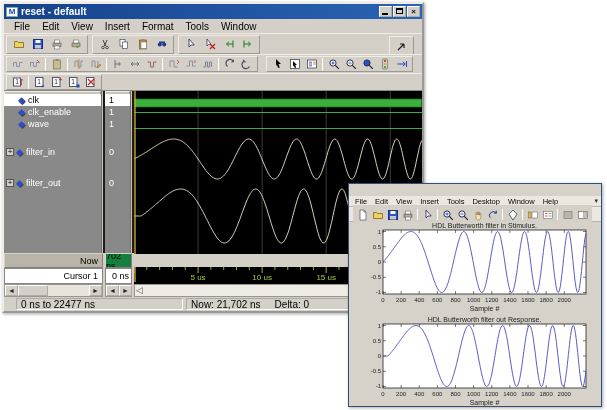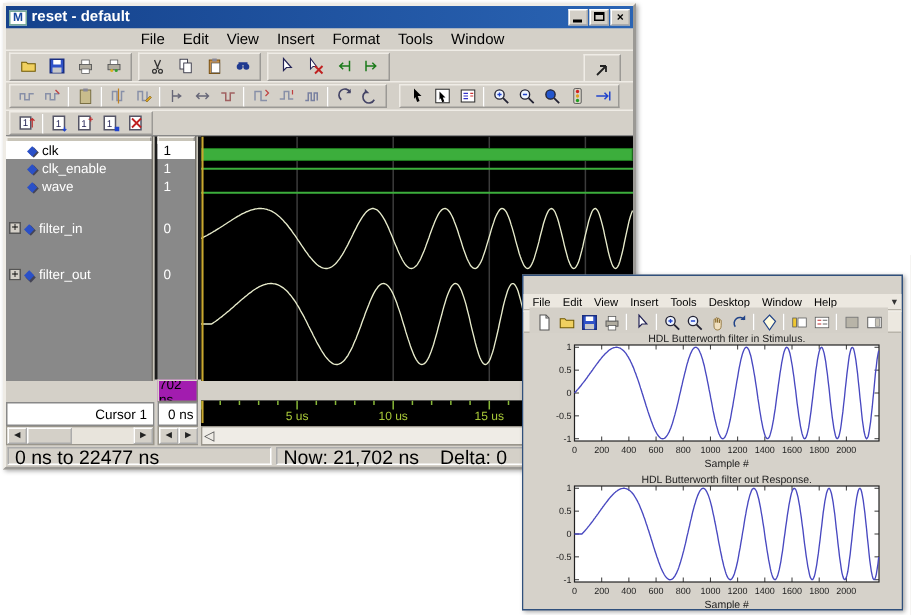--- a/index.html
+++ b/index.html
@@ -14,21 +14,21 @@
               padding:0 2px; color:#fff; font-size:10px; font-weight:bold; }
   .title-icon { width:12px; height:10px; background:#fff; border:1px solid #7a9; color:#1a4aa0;
                 font-size:8px; font-weight:bold; line-height:8px; text-align:center; margin-right:3px; }
   .tb-buttons { margin-left:auto; display:flex; gap:1px; }
   .wbtn { width:13px; height:11px; background:#d4d0c8; border:1px outset #fff;
           position:relative; font-size:8px; line-height:9px; text-align:center; color:#000; }
   .wbtn .minbar { position:absolute; left:2px; bottom:1px; width:6px; height:2px; background:#000; }
   .wbtn .maxbox { position:absolute; left:2px; top:1px; width:7px; height:6px;
                   border:1px solid #000; border-top-width:2px; }
   .menubar { position:absolute; left:0; right:0; display:flex; align-items:center;
-             font-size:10px; color:#000; background:#d4d0c8;justify-content:center; }
+             font-size:10px; color:#000; background:#d4d0c8; }
   #wave-menubar { top:15px; height:14px; padding-left:4px; gap:0; }
   .menu-item { padding:1px 6px; }
   .toolbar { position:absolute; left:0; right:0; display:flex; align-items:center;
              background:#d4d0c8; border-top:1px solid #efece6; }
   #wave-tb1 { top:29px; height:21px; }
   #wave-tb2 { top:50px; height:19px; }
   #wave-tb3 { top:69px; height:17px; }
   .tbgroup { display:flex; align-items:center; border:1px outset #efece6; margin:0 2px;
              padding:0 2px; height:19px; background:#d4d0c8; }
   #wave-tb2 .tbgroup, #wave-tb3 .tbgroup { height:16px; }
@@ -58,39 +58,39 @@
   .val-cell.selected { background:#fff; color:#000; }
   #wave-panel { position:absolute; left:130px; top:0; width:288px; height:163px; background:#000; }
 
   
   .meas-row { position:absolute; left:0; right:0; }
   #now-row { top:249px; height:15px; }
   #cursor-row { top:264px; height:16px; }
   .meas-name { position:absolute; left:0; top:0; width:99px; height:100%; background:#b8b4a8;
                border:1px outset #d8d4c8; font-size:9px; color:#000; display:flex;
                align-items:center; justify-content:flex-end; padding-right:4px; }
-  .meas-val { position:absolute; left:101px; top:0; width:27px; height:100%; background:#a21caf;
+  .meas-val { position:absolute; left:101px; top:0; width:27px; height:100%; background:#15803d;
               border:1px outset #d8d4c8; font-size:9px; color:#000; display:flex;
               align-items:center; justify-content:flex-end; padding-right:2px; overflow:hidden; }
   #cursor-row .meas-name, #cursor-row .meas-val { background:#fff; border:1px solid #888; }
   .meas-wave { position:absolute; left:130px; top:14px; width:288px; height:100%; background:#000; }
   #cursor-tag { position:absolute; left:1px; top:2px; border:1px solid #b09820; color:#e8d040;
                 font-size:8px; padding:0 2px; background:#000; }
 
   
   #scroll-row { position:absolute; left:0; top:280px; width:418px; height:13px; background:#d4d0c8; }
   .sb { position:absolute; top:0; height:13px; background:#d4d0c8; border:1px solid #9a968c;
         display:flex; align-items:center; }
   .sb-btn { width:13px; height:11px; background:#d4d0c8; border:1px outset #fff; font-size:7px;
             line-height:10px; text-align:center; color:#222; flex:none; }
   .sb-thumb { width:30px; height:11px; background:#d4d0c8; border:1px outset #fff; }
   .sb-track { flex:1; background:#e8e4dc; height:11px; }
   #wave-sb-pointer { color:#555; font-size:9px; line-height:11px; padding-left:1px; background:#efece6; flex:1; text-align:left; }
   #statusbar { position:absolute; left:0; top:293px; width:418px; height:14px; background:#d4d0c8;
-               display:flex; gap:3px; padding:1px 1px; font-size:13px; color:#000; }
+               display:flex; gap:3px; padding:1px 12px; font-size:10px; color:#000; }
   .status-panel { border:1px inset #fff; height:12px; display:flex; align-items:center;
                   padding:0 4px; gap:14px; }
   #status-left { width:176px; }
   #status-right { width:236px; }
 
   
   #fig-win { position:absolute; left:348px; top:183px; width:254px; height:224px;
              background:#d6d2ca; border:1px solid #30507c; box-shadow:1px 1px 3px rgba(0,0,0,.35); }
   #fig-titlebar { position:absolute; left:0; top:0; right:0; height:12px;
                   background:linear-gradient(90deg,#1c54b0,#6f9ad8); color:#fff; display:flex;
@@ -450,20 +450,21 @@
           <line x1="0" y1="21.5" x2="288" y2="21.5" stroke="#3cae3c" stroke-width="1.2"></line>
           <line x1="0" y1="37.5" x2="288" y2="37.5" stroke="#3cae3c" stroke-width="1.2"></line>
           <path d="M0.0 68.0L0.8 67.6L1.5 67.2L2.3 66.8L3.1 66.4L3.9 66.0L4.6 65.6L5.4 65.1L6.2 64.7L6.9 64.3L7.7 63.8L8.5 63.3L9.3 62.9L10.0 62.4L10.8 61.9L11.6 61.4L12.3 61.0L13.1 60.5L13.9 60.0L14.7 59.5L15.4 59.0L16.2 58.5L17.0 58.0L17.7 57.5L18.5 57.0L19.3 56.5L20.1 56.0L20.8 55.5L21.6 55.0L22.4 54.5L23.1 54.1L23.9 53.6L24.7 53.1L25.5 52.7L26.2 52.3L27.0 51.8L27.8 51.4L28.5 51.1L29.3 50.7L30.1 50.3L30.9 50.0L31.6 49.7L32.4 49.4L33.2 49.1L33.9 48.9L34.7 48.7L35.5 48.5L36.3 48.3L37.0 48.2L37.8 48.1L38.6 48.0L39.3 48.0L40.1 48.0L40.9 48.1L41.7 48.1L42.4 48.3L43.2 48.4L44.0 48.6L44.7 48.9L45.5 49.1L46.3 49.5L47.1 49.8L47.8 50.2L48.6 50.7L49.4 51.2L50.1 51.7L50.9 52.3L51.7 53.0L52.5 53.6L53.2 54.4L54.0 55.1L54.8 55.9L55.5 56.8L56.3 57.6L57.1 58.5L57.9 59.5L58.6 60.5L59.4 61.5L60.2 62.5L60.9 63.6L61.7 64.7L62.5 65.8L63.3 66.9L64.0 68.0L64.8 69.2L65.6 70.3L66.3 71.4L67.1 72.6L67.9 73.7L68.7 74.9L69.4 76.0L70.2 77.1L71.0 78.1L71.7 79.2L72.5 80.2L73.3 81.1L74.1 82.0L74.8 82.9L75.6 83.7L76.4 84.5L77.1 85.2L77.9 85.8L78.7 86.4L79.5 86.8L80.2 87.2L81.0 87.6L81.8 87.8L82.5 87.9L83.3 88.0L84.1 88.0L84.9 87.8L85.6 87.6L86.4 87.3L87.2 86.8L87.9 86.3L88.7 85.7L89.5 85.0L90.3 84.2L91.0 83.3L91.8 82.3L92.6 81.2L93.3 80.1L94.1 78.9L94.9 77.6L95.7 76.2L96.4 74.8L97.2 73.4L98.0 71.9L98.7 70.4L99.5 68.8L100.3 67.3L101.1 65.7L101.8 64.1L102.6 62.6L103.4 61.1L104.1 59.6L104.9 58.1L105.7 56.8L106.5 55.4L107.2 54.2L108.0 53.1L108.8 52.0L109.5 51.1L110.3 50.2L111.1 49.5L111.9 48.9L112.6 48.5L113.4 48.2L114.2 48.0L114.9 48.0L115.7 48.2L116.5 48.5L117.3 48.9L118.0 49.5L118.8 50.3L119.6 51.2L120.3 52.2L121.1 53.4L121.9 54.7L122.7 56.1L123.4 57.6L124.2 59.2L125.0 60.9L125.7 62.7L126.5 64.5L127.3 66.4L128.1 68.3L128.8 70.2L129.6 72.1L130.4 73.9L131.1 75.7L131.9 77.5L132.7 79.2L133.5 80.7L134.2 82.2L135.0 83.5L135.8 84.7L136.5 85.7L137.3 86.5L138.1 87.2L138.9 87.7L139.6 87.9L140.4 88.0L141.2 87.8L141.9 87.5L142.7 86.9L143.5 86.2L144.3 85.2L145.0 84.0L145.8 82.7L146.6 81.2L147.3 79.5L148.1 77.7L148.9 75.8L149.7 73.7L150.4 71.6L151.2 69.5L152.0 67.3L152.7 65.1L153.5 63.0L154.3 60.9L155.1 58.9L155.8 57.0L156.6 55.2L157.4 53.5L158.1 52.1L158.9 50.8L159.7 49.8L160.5 48.9L161.2 48.4L162.0 48.1L162.8 48.0L163.5 48.2L164.3 48.7L165.1 49.5L165.9 50.5L166.6 51.7L167.4 53.2L168.2 54.9L168.9 56.8L169.7 58.8L170.5 61.0L171.3 63.3L172.0 65.7L172.8 68.1L173.6 70.5L174.3 72.9L175.1 75.3L175.9 77.5L176.7 79.6L177.4 81.5L178.2 83.2L179.0 84.7L179.7 86.0L180.5 86.9L181.3 87.6L182.1 87.9L182.8 88.0L183.6 87.7L184.4 87.1L185.1 86.1L185.9 84.9L186.7 83.4L187.5 81.6L188.2 79.6L189.0 77.3L189.8 74.9L190.5 72.4L191.3 69.8L192.1 67.2L192.9 64.5L193.6 61.9L194.4 59.4L195.2 57.1L195.9 54.9L196.7 53.0L197.5 51.4L198.3 50.0L199.0 49.0L199.8 48.3L200.6 48.0L201.3 48.1L202.1 48.6L202.9 49.4L203.7 50.6L204.4 52.2L205.2 54.0L206.0 56.2L206.7 58.6L207.5 61.1L208.3 63.9L209.1 66.7L209.8 69.6L210.6 72.4L211.4 75.2L212.1 77.8L212.9 80.2L213.7 82.4L214.5 84.2L215.2 85.8L216.0 86.9L216.8 87.7L217.5 88.0L218.3 87.9L219.1 87.3L219.9 86.3L220.6 84.9L221.4 83.2L222.2 81.0L222.9 78.6L223.7 75.9L224.5 73.1L225.3 70.1L226.0 67.0L226.8 64.0L227.6 61.0L228.3 58.2L229.1 55.7L229.9 53.4L230.7 51.4L231.4 49.9L232.2 48.8L233.0 48.2L233.7 48.0L234.5 48.4L235.3 49.2L236.1 50.5L236.8 52.3L237.6 54.4L238.4 57.0L239.1 59.8L239.9 62.8L240.7 66.0L241.5 69.2L242.2 72.4L243.0 75.5L243.8 78.4L244.5 81.1L245.3 83.4L246.1 85.3L246.9 86.7L247.6 87.6L248.4 88.0L249.2 87.8L249.9 87.1L250.7 85.8L251.5 84.1L252.3 81.9L253.0 79.2L253.8 76.3L254.6 73.1L255.3 69.7L256.1 66.3L256.9 63.0L257.7 59.7L258.4 56.7L259.2 54.1L260.0 51.8L260.7 50.0L261.5 48.8L262.3 48.1L263.1 48.0L263.8 48.6L264.6 49.7L265.4 51.5L266.1 53.7L266.9 56.4L267.7 59.4L268.5 62.8L269.2 66.3L270.0 69.8L270.8 73.4L271.5 76.7L272.3 79.8L273.1 82.5L273.9 84.8L274.6 86.5L275.4 87.5L276.2 88.0L276.9 87.8L277.7 86.9L278.5 85.4L279.3 83.2L280.0 80.6L280.8 77.5L281.6 74.1L282.3 70.5L283.1 66.8L283.9 63.1L284.7 59.5L285.4 56.3L286.2 53.5L287.0 51.1L287.7 49.4" fill="none" stroke="#e8eccc" stroke-width="0.9"></path>
           <path d="M0.0 125.0L0.8 125.0L1.5 125.0L2.3 125.0L3.1 125.0L3.9 125.0L4.6 125.0L5.4 125.0L6.2 125.0L6.9 125.0L7.7 124.6L8.5 124.0L9.3 123.5L10.0 123.0L10.8 122.4L11.6 121.8L12.3 121.2L13.1 120.7L13.9 120.1L14.7 119.4L15.4 118.8L16.2 118.2L17.0 117.5L17.7 116.9L18.5 116.3L19.3 115.6L20.1 114.9L20.8 114.3L21.6 113.6L22.4 112.9L23.1 112.2L23.9 111.6L24.7 110.9L25.5 110.2L26.2 109.5L27.0 108.9L27.8 108.2L28.5 107.6L29.3 106.9L30.1 106.3L30.9 105.7L31.6 105.0L32.4 104.4L33.2 103.9L33.9 103.3L34.7 102.7L35.5 102.2L36.3 101.7L37.0 101.2L37.8 100.8L38.6 100.3L39.3 99.9L40.1 99.6L40.9 99.2L41.7 98.9L42.4 98.7L43.2 98.5L44.0 98.3L44.7 98.1L45.5 98.1L46.3 98.0L47.1 98.0L47.8 98.1L48.6 98.2L49.4 98.3L50.1 98.5L50.9 98.8L51.7 99.1L52.5 99.5L53.2 99.9L54.0 100.4L54.8 100.9L55.5 101.5L56.3 102.2L57.1 102.9L57.9 103.7L58.6 104.6L59.4 105.5L60.2 106.4L60.9 107.4L61.7 108.5L62.5 109.6L63.3 110.8L64.0 112.0L64.8 113.3L65.6 114.6L66.3 116.0L67.1 117.4L67.9 118.8L68.7 120.2L69.4 121.7L70.2 123.2L71.0 124.8L71.7 126.3L72.5 127.8L73.3 129.4L74.1 130.9L74.8 132.5L75.6 134.0L76.4 135.5L77.1 137.0L77.9 138.4L78.7 139.8L79.5 141.2L80.2 142.5L81.0 143.8L81.8 144.9L82.5 146.1L83.3 147.1L84.1 148.0L84.9 148.9L85.6 149.7L86.4 150.3L87.2 150.9L87.9 151.4L88.7 151.7L89.5 151.9L90.3 152.0L91.0 152.0L91.8 151.8L92.6 151.5L93.3 151.1L94.1 150.5L94.9 149.9L95.7 149.0L96.4 148.1L97.2 147.0L98.0 145.9L98.7 144.5L99.5 143.1L100.3 141.6L101.1 140.0L101.8 138.2L102.6 136.4L103.4 134.6L104.1 132.6L104.9 130.6L105.7 128.5L106.5 126.5L107.2 124.3L108.0 122.2L108.8 120.1L109.5 118.0L110.3 116.0L111.1 114.0L111.9 112.0L112.6 110.1L113.4 108.3L114.2 106.6L114.9 105.1L115.7 103.6L116.5 102.3L117.3 101.2L118.0 100.2L118.8 99.4L119.6 98.7L120.3 98.3L121.1 98.1L121.9 98.0L122.7 98.2L123.4 98.5L124.2 99.1L125.0 99.9L125.7 100.9L126.5 102.0L127.3 103.4L128.1 105.0L128.8 106.7L129.6 108.6L130.4 110.6L131.1 112.8L131.9 115.1L132.7 117.4L133.5 119.9L134.2 122.4L135.0 125.0L135.8 127.5L136.5 130.1L137.3 132.6L138.1 135.1L138.9 137.4L139.6 139.7L140.4 141.8L141.2 143.8L141.9 145.6L142.7 147.3L143.5 148.7L144.3 149.9L145.0 150.8L145.8 151.5L146.6 151.9L147.3 152.0L148.1 151.8L148.9 151.4L149.7 150.7L150.4 149.7L151.2 148.4L152.0 146.9L152.7 145.1L153.5 143.1L154.3 140.9L155.1 138.5L155.8 135.9L156.6 133.2L157.4 130.4L158.1 127.5L158.9 124.6L159.7 121.6L160.5 118.7L161.2 115.9L162.0 113.1L162.8 110.5L163.5 108.1L164.3 105.8L165.1 103.8L165.9 102.1L166.6 100.6L167.4 99.4L168.2 98.6L168.9 98.1L169.7 98.0L170.5 98.2L171.3 98.8L172.0 99.8L172.8 101.1L173.6 102.7L174.3 104.6L175.1 106.9L175.9 109.4L176.7 112.1L177.4 115.0L178.2 118.1L179.0 121.3L179.7 124.6L180.5 127.9L181.3 131.1L182.1 134.3L182.8 137.3L183.6 140.2L184.4 142.8L185.1 145.2L185.9 147.3L186.7 149.0L187.5 150.4L188.2 151.3L189.0 151.9L189.8 152.0L190.5 151.7L191.3 150.9L192.1 149.7L192.9 148.1L193.6 146.1L194.4 143.8L195.2 141.1L195.9 138.1L196.7 134.9L197.5 131.5L198.3 128.0L199.0 124.5L199.8 120.9L200.6 117.4L201.3 114.0L202.1 110.8L202.9 107.8L203.7 105.2L204.4 102.9L205.2 101.0L206.0 99.5L206.7 98.5L207.5 98.1L208.3 98.1L209.1 98.6L209.8 99.7L210.6 101.2L211.4 103.2L212.1 105.7L212.9 108.5L213.7 111.7L214.5 115.1L215.2 118.8L216.0 122.6L216.8 126.5L217.5 130.3L218.3 134.1L219.1 137.6L219.9 140.9L220.6 143.9L221.4 146.5L222.2 148.7L222.9 150.3L223.7 151.4L224.5 152.0L225.3 151.9L226.0 151.2L226.8 150.0L227.6 148.2L228.3 145.9L229.1 143.1L229.9 139.9L230.7 136.3L231.4 132.5L232.2 128.5L233.0 124.4L233.7 120.2L234.5 116.2L235.3 112.4L236.1 108.9L236.8 105.7L237.6 103.0L238.4 100.9L239.1 99.3L239.9 98.3L240.7 98.0L241.5 98.4L242.2 99.4L243.0 101.1L243.8 103.3L244.5 106.2L245.3 109.5L246.1 113.2L246.9 117.3L247.6 121.5L248.4 125.9L249.2 130.2L249.9 134.5L250.7 138.5L251.5 142.1L252.3 145.3L253.0 147.9L253.8 150.0L254.6 151.3L255.3 152.0L256.1 151.8L256.9 151.0L257.7 149.4L258.4 147.1L259.2 144.2L260.0 140.8L260.7 136.9L261.5 132.6L262.3 128.1L263.1 123.5L263.8 119.0L264.6 114.6L265.4 110.4L266.1 106.8L266.9 103.6L267.7 101.1L268.5 99.3L269.2 98.2L270.0 98.0L270.8 98.6L271.5 100.0L272.3 102.2L273.1 105.1L273.9 108.7L274.6 112.7L275.4 117.2L276.2 121.9L276.9 126.7L277.7 131.5L278.5 136.0L279.3 140.3L280.0 144.0L280.8 147.2L281.6 149.6L282.3 151.2L283.1 151.9L283.9 151.8L284.7 150.8L285.4 148.8L286.2 146.1L287.0 142.7L287.7 138.6" fill="none" stroke="#e8eccc" stroke-width="0.9"></path>
           <line x1="1" y1="0" x2="1" y2="163" stroke="#c8a830" stroke-width="1.4"></line>
         </svg>
     </div>
   </div>
 
   <div class="meas-row" id="now-row">
+    <div class="meas-name">Now</div>
     <div class="meas-val">702 ns</div>
     <div class="meas-wave">
       <svg id="timeline-svg" width="288" height="15">
           <rect x="0" y="0" width="288" height="15" fill="#000"></rect>
           <line x1="0" y1="0" x2="0" y2="6" stroke="#88b838" stroke-width="1"></line>
           <line x1="12.813097833340748" y1="0" x2="12.813097833340748" y2="3" stroke="#88b838" stroke-width="1"></line>
           <line x1="25.626195666681497" y1="0" x2="25.626195666681497" y2="3" stroke="#88b838" stroke-width="1"></line>
           <line x1="38.439293500022245" y1="0" x2="38.439293500022245" y2="3" stroke="#88b838" stroke-width="1"></line>
           <line x1="51.25239133336299" y1="0" x2="51.25239133336299" y2="3" stroke="#88b838" stroke-width="1"></line>
           <line x1="64.06548916670374" y1="0" x2="64.06548916670374" y2="6" stroke="#88b838" stroke-width="1"></line>

